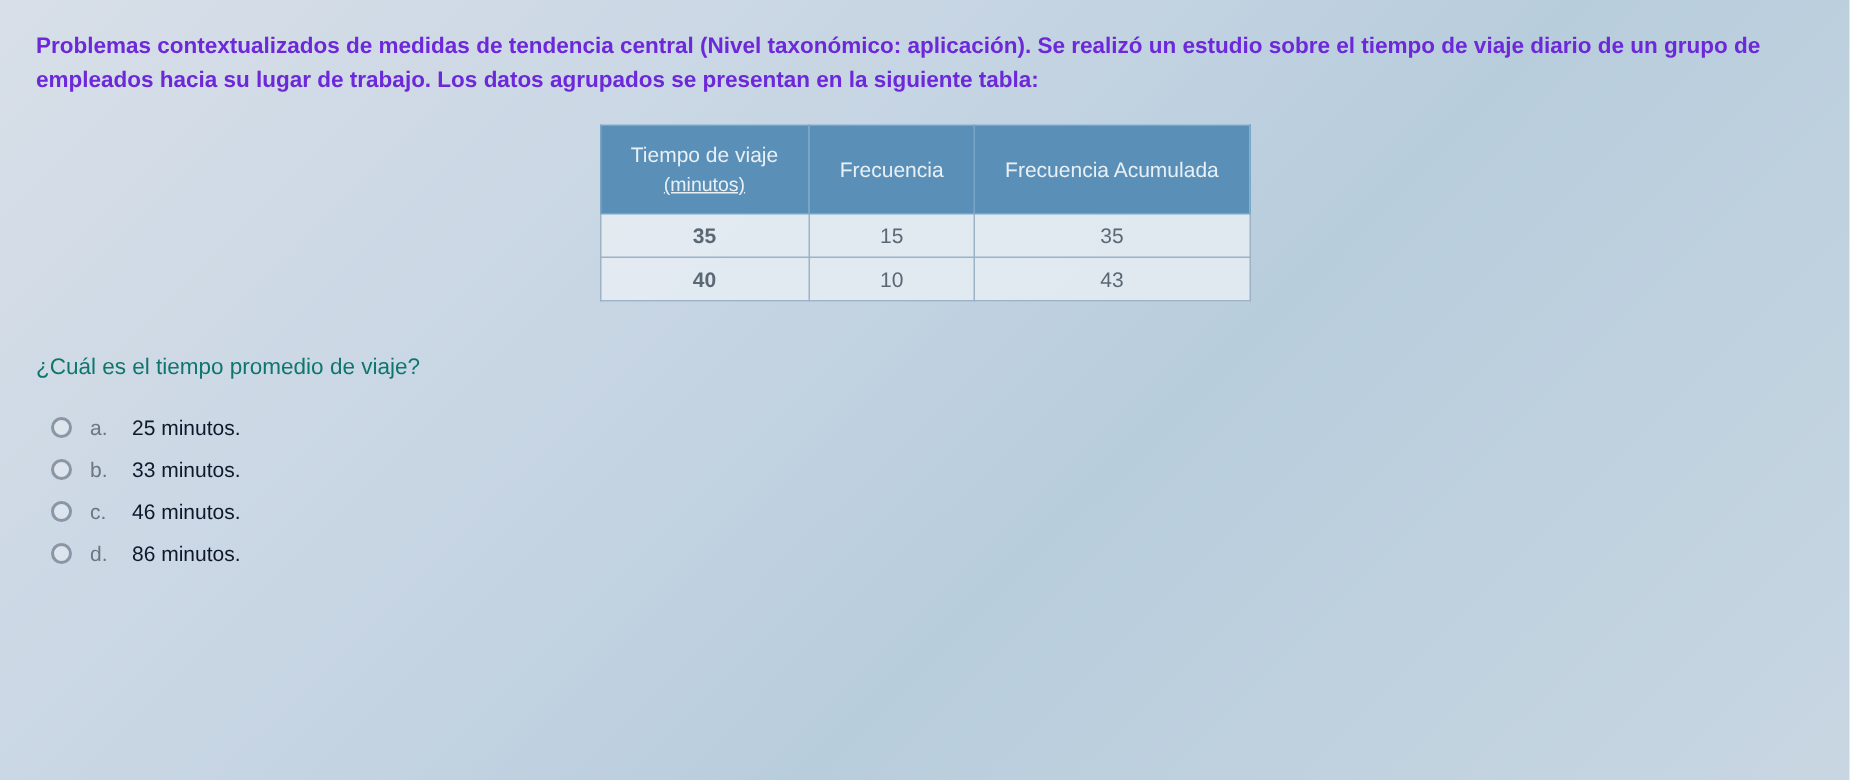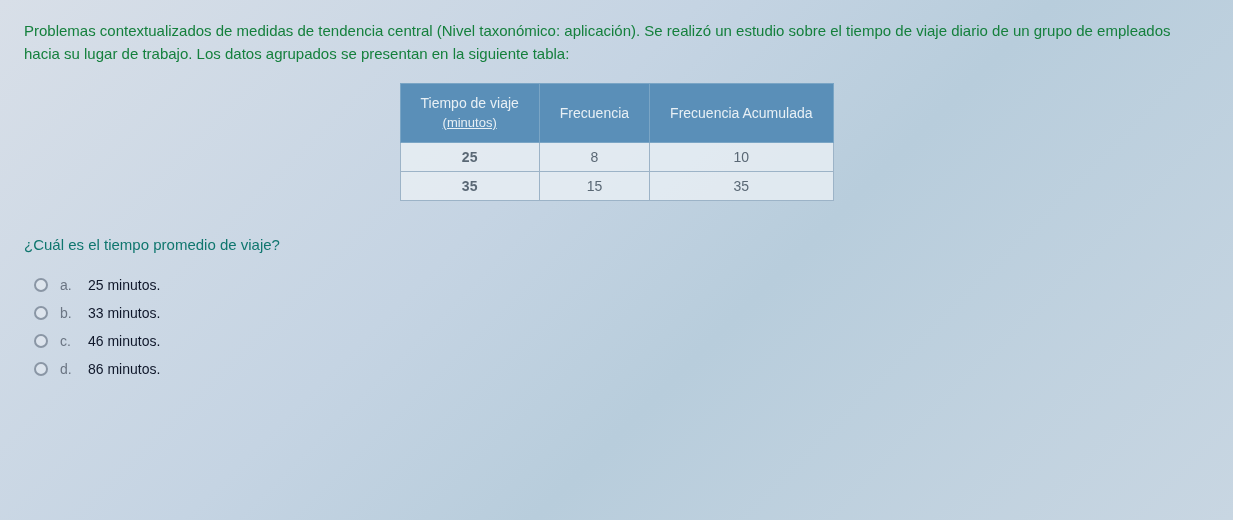--- a/index.html
+++ b/index.html
@@ -14,21 +14,22 @@
       background: linear-gradient(135deg, #d8dfe8 0%, #c5d4e3 40%, #b8cddc 60%, #c8d6e2 100%);
       padding: 20px 24px;
       color: #5a6472;
       position: relative;
       overflow: hidden;
     }
     .question-text {
       font-size: 15px;
       line-height: 1.5;
       margin-bottom: 18px;
-      color: #15803d;
+      color: #6d28d9;
+      font-weight: bold;
     }
     .table-container {
       display: flex;
       justify-content: center;
       margin-bottom: 35px;
     }
     table {
       border-collapse: collapse;
       background: rgba(240, 243, 247, 0.6);
     }
@@ -105,28 +106,28 @@
         <th>
           <span>Tiempo de viaje</span>
           <span class="header-sub">(minutos)</span>
         </th>
         <th>Frecuencia</th>
         <th>Frecuencia Acumulada</th>
       </tr>
     </thead>
     <tbody>
       <tr>
-        <td>25</td>
-        <td>8</td>
-        <td>10</td>
-      </tr>
-      <tr>
         <td>35</td>
         <td>15</td>
         <td>35</td>
+      </tr>
+      <tr>
+        <td>40</td>
+        <td>10</td>
+        <td>43</td>
       </tr>
     </tbody>
   </table>
 </div>
 
 <div class="sub-question">¿Cuál es el tiempo promedio de viaje?</div>
 
 <div class="options">
   <div class="option-row">
     <div class="radio"></div>

